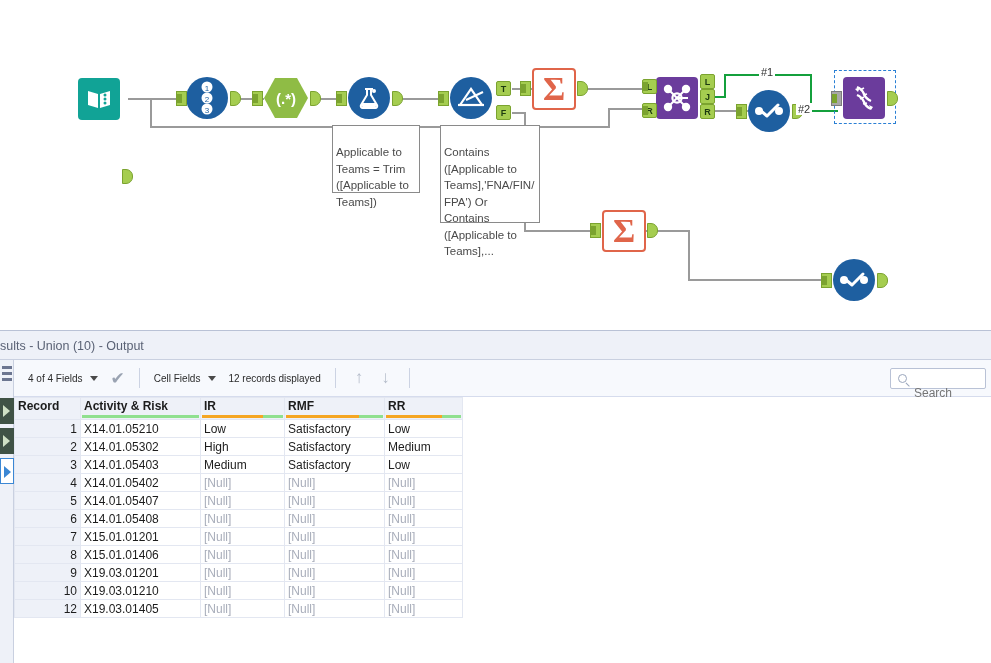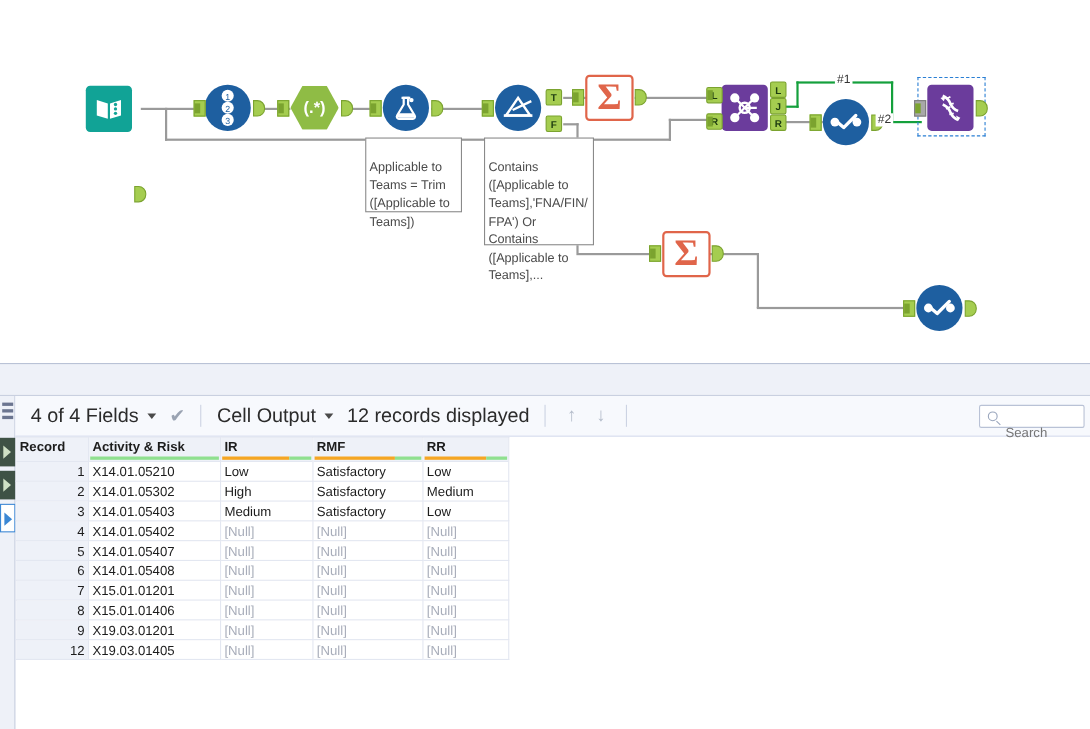--- a/index.html
+++ b/index.html
@@ -143,21 +143,21 @@
   }
 
   
   #toolbar {
     position: absolute; left: 14px; top: 0; right: 0; height: 37px;
     background: #f7f9fd;
     border-bottom: 1px solid #d6dced;
     display: flex; align-items: center;
   }
   .tb-text {
-    font-size: 18px; color: #2b2b2b;
+    font-size: 10px; color: #2b2b2b;
     padding: 0 4px;
     white-space: nowrap;
   }
   .caret {
     width: 0; height: 0; margin: 0 8px 0 4px;
     border-left: 4px solid transparent;
     border-right: 4px solid transparent;
     border-top: 5px solid #4a4a4a;
   }
   .tb-sep {
@@ -411,20 +411,21 @@
 ([Applicable to
 Teams],'FNA/FIN/
 FPA') Or Contains
 ([Applicable to
 Teams],...</div>
 
 </div>
 
 <div id="results">
 
+  <div id="res-title">sults - Union (10) - Output</div>
 
   <div id="res-body">
 
     <div id="side-strip">
       <div id="side-grip">
         <i></i>
           <i></i>
           <i></i>
       </div>
       <div class="side-tab" style="top:38px;">
@@ -437,21 +438,21 @@
           <span class="chev"></span>
         </div>
     </div>
 
     <div id="toolbar">
       <div style="width:10px"></div>
       <span class="tb-text">4 of 4 Fields</span>
       <span class="caret"></span>
       <span class="check">✔</span>
       <span class="tb-sep"></span>
-      <span class="tb-text">Cell Output</span>
+      <span class="tb-text">Cell Fields</span>
       <span class="caret"></span>
       <span class="tb-text">12 records displayed</span>
       <span class="tb-sep"></span>
       <span class="arrowbtn">↑</span>
       <span class="arrowbtn">↓</span>
       <span class="tb-sep"></span>
 
       <div id="searchbox">
         <span class="mag"></span>
         <input class="ph" style="border: none; outline: none; width: 60px; background: transparent; font-family: &quot;Liberation Sans&quot;, sans-serif;" placeholder="Search">
@@ -558,20 +559,27 @@
             <td class="nul">[Null]</td>
           </tr>
           <tr>
             <td class="recnum">9</td>
             <td>X19.03.01201</td>
             <td class="nul">[Null]</td>
             <td class="nul">[Null]</td>
             <td class="nul">[Null]</td>
           </tr>
           <tr>
+            <td class="recnum">10</td>
+            <td>X19.03.01210</td>
+            <td class="nul">[Null]</td>
+            <td class="nul">[Null]</td>
+            <td class="nul">[Null]</td>
+          </tr>
+          <tr>
             <td class="recnum">12</td>
             <td>X19.03.01405</td>
             <td class="nul">[Null]</td>
             <td class="nul">[Null]</td>
             <td class="nul">[Null]</td>
           </tr>
         </tbody>
     </table>
 
   </div>

